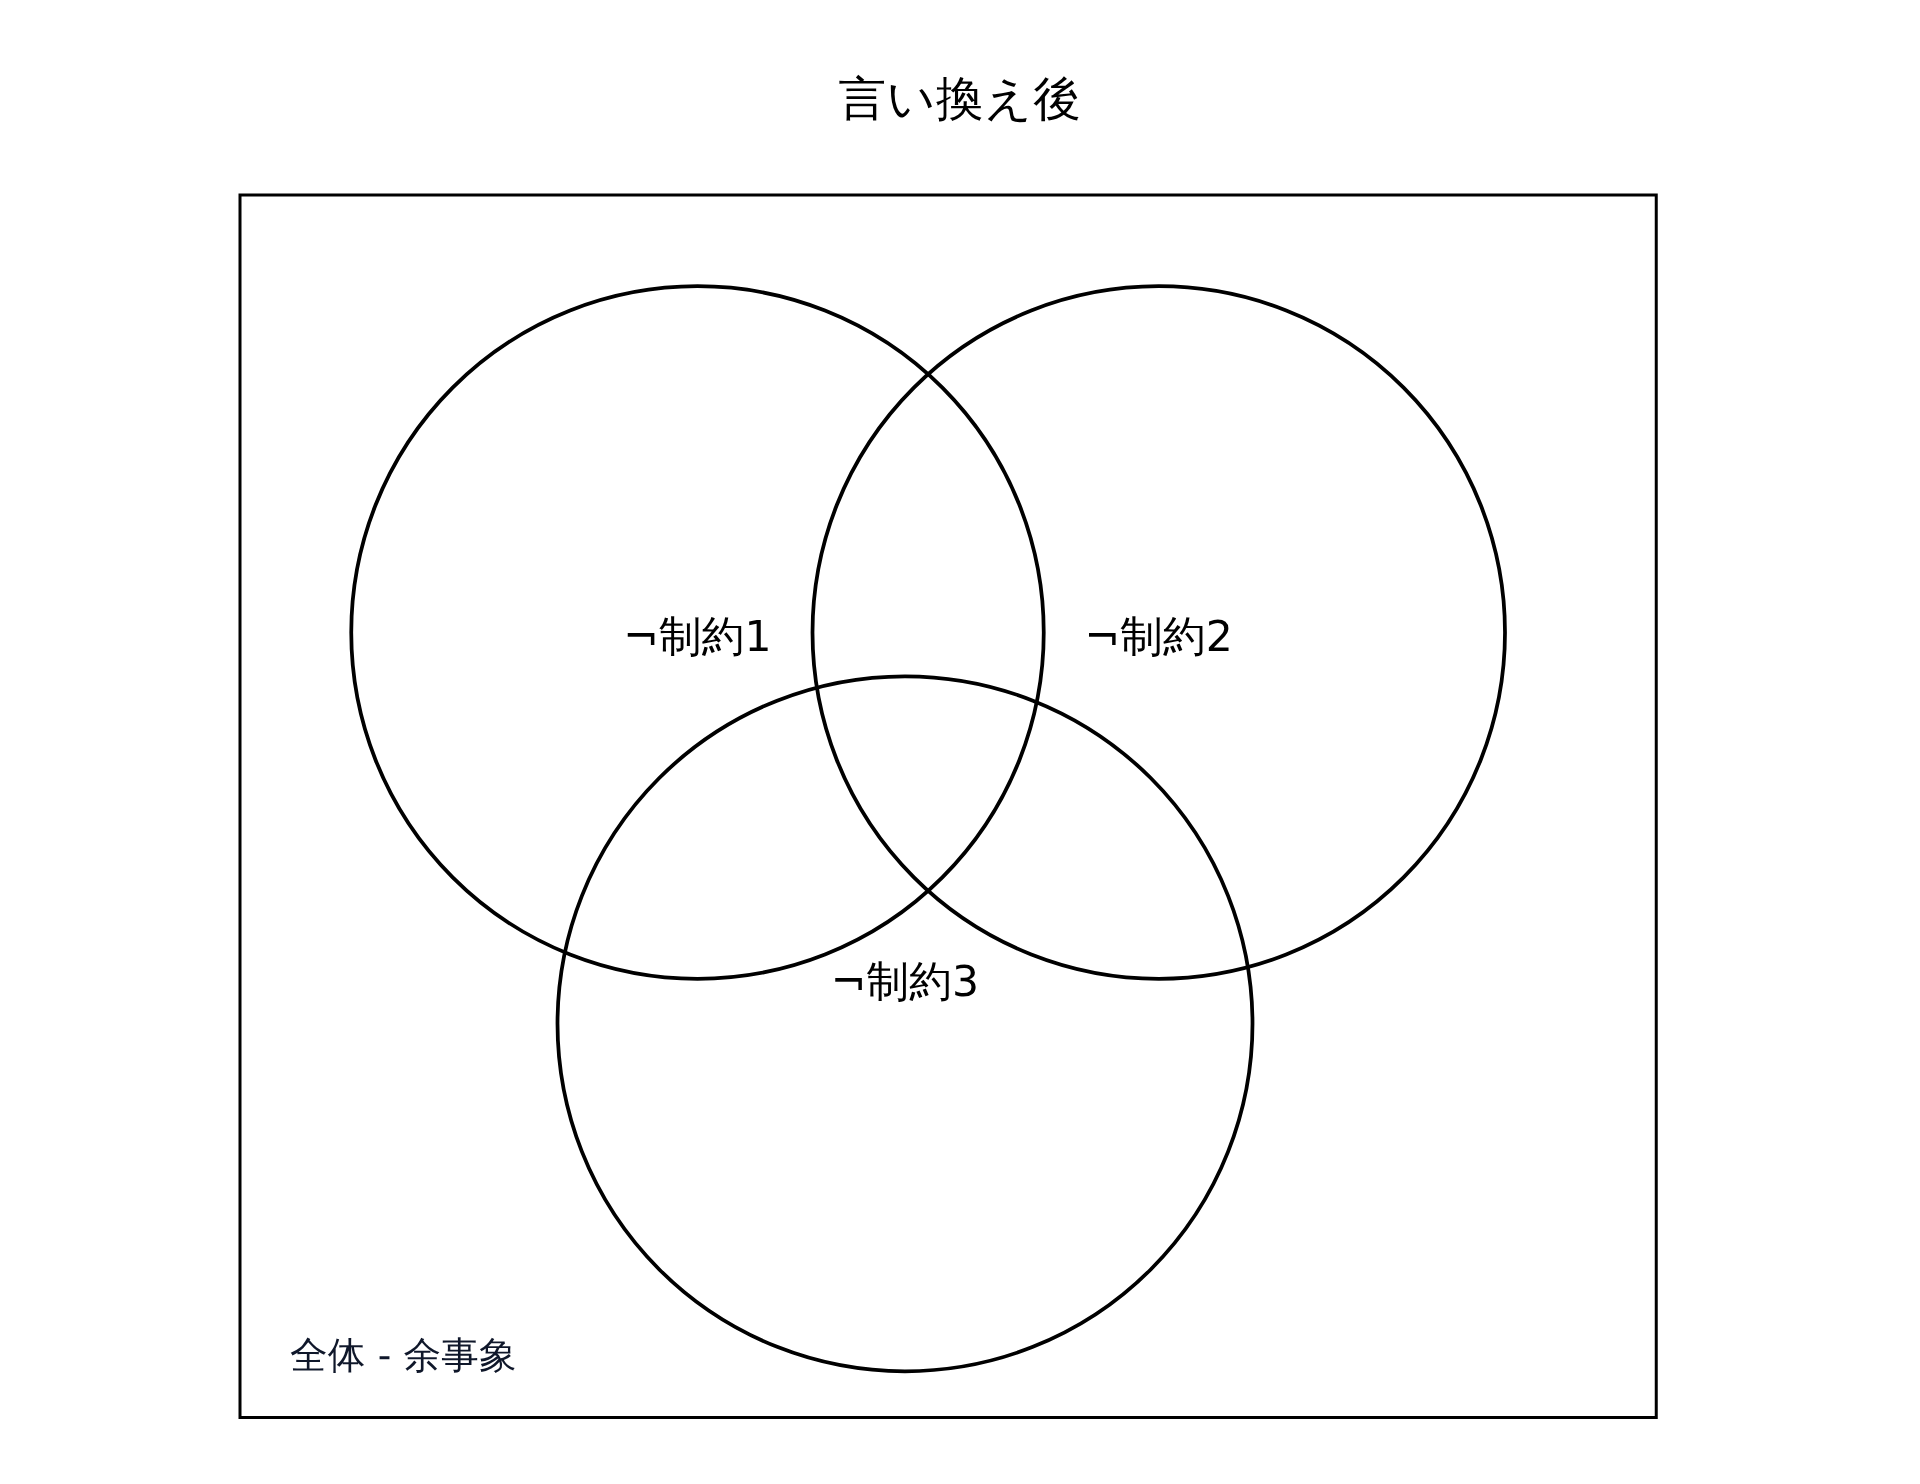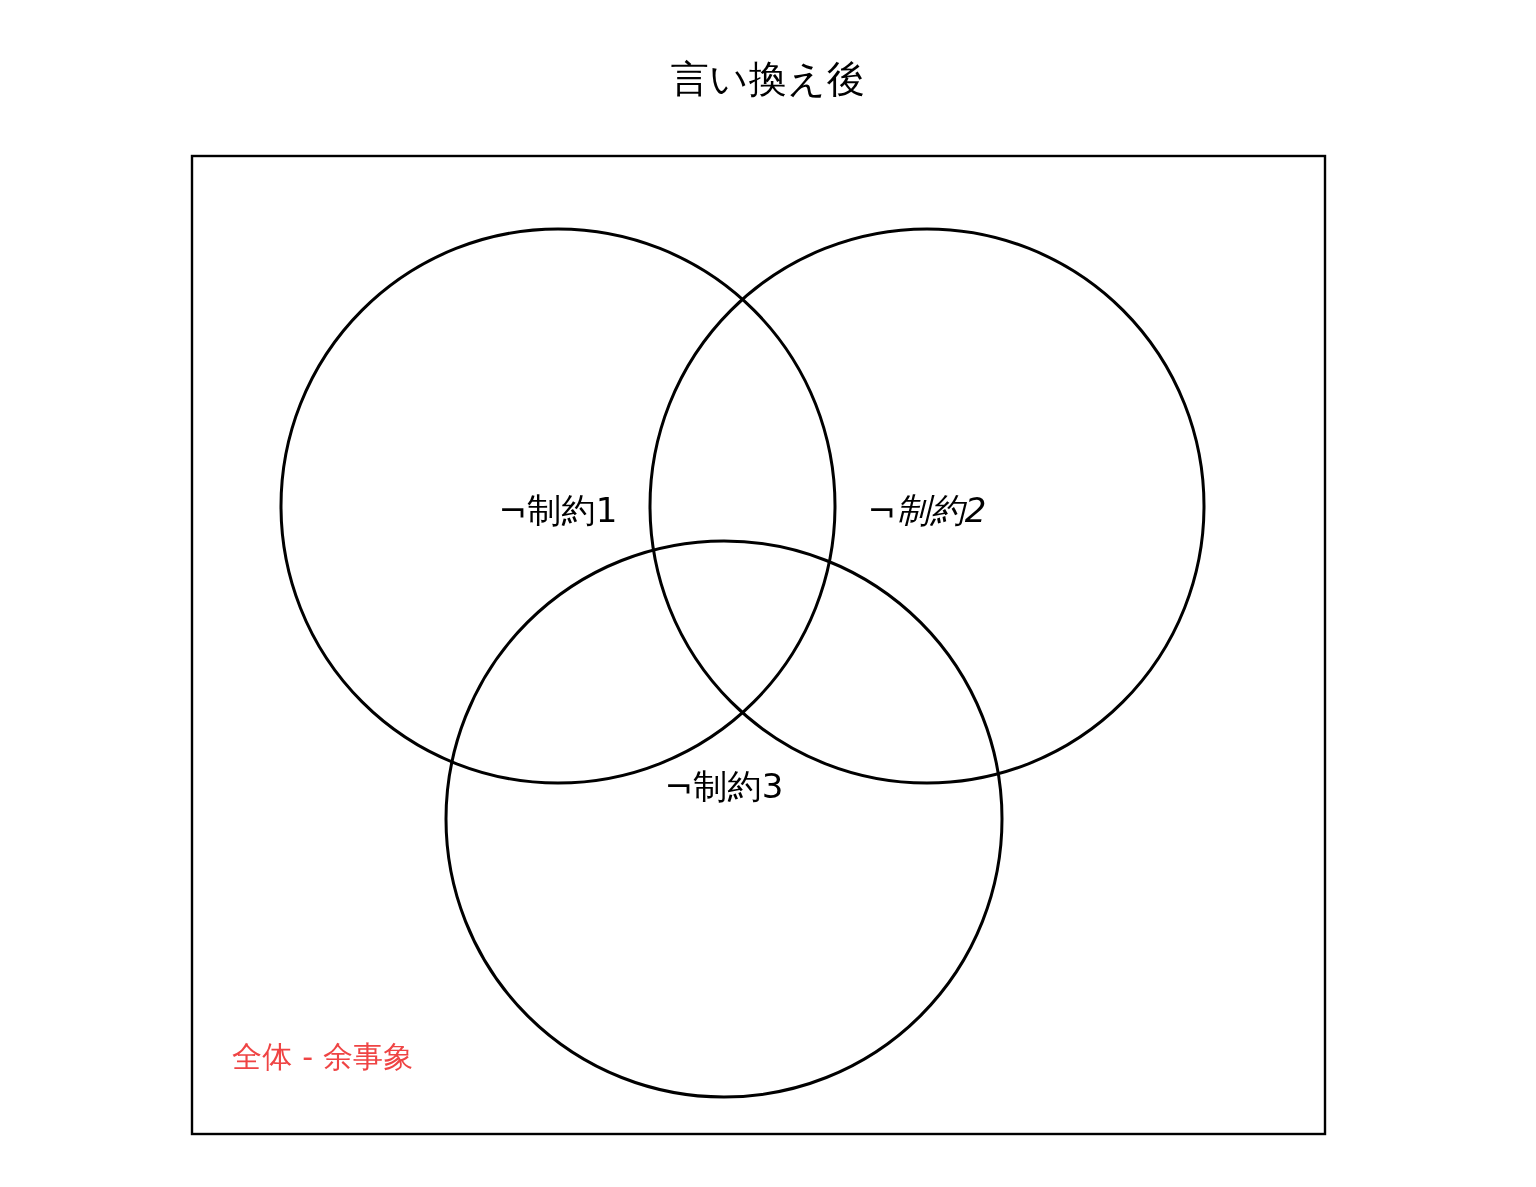--- a/index.html
+++ b/index.html
@@ -54,23 +54,24 @@
     color: #000000;
     white-space: nowrap;
     transform: translate(-50%, -50%);
     letter-spacing: 0.2px;
   }
 
   #label-universe {
     position: absolute;
     font-size: 30px;
     line-height: 1;
-    color: #ef4444;
+    color: #0f172a;
     white-space: nowrap;
     letter-spacing: 0.2px;
+    margin-top: 28px;
   }
 </style>
 </head>
 <body>
 
 <div id="figure" style="background: rgb(255, 255, 255);">
 
   <div id="figure-title">言い換え後</div>
 
   <svg id="venn-svg" viewBox="0 0 1536 1187" xmlns="http://www.w3.org/2000/svg">
@@ -79,19 +80,19 @@
 
     <circle id="circle-1" fill="none" stroke="#000000" stroke-width="3" cx="558" cy="506" r="277"></circle>
 
     <circle id="circle-2" fill="none" stroke="#000000" stroke-width="3" cx="927" cy="506" r="277"></circle>
 
     <circle id="circle-3" fill="none" stroke="#000000" stroke-width="3" cx="724" cy="819" r="278"></circle>
   </svg>
 
   <div class="venn-label" id="label-set-1" style="left: 558px; top: 510px;">¬制約1</div>
 
-  <div class="venn-label" id="label-set-2" style="left: 927px; top: 510px; font-style: italic;">¬制約2</div>
+  <div class="venn-label" id="label-set-2" style="left: 927px; top: 510px;">¬制約2</div>
 
   <div class="venn-label" id="label-set-3" style="left: 724px; top: 786px;">¬制約3</div>
 
   <div id="label-universe" style="left: 232px; top: 1042px;">全体 - 余事象</div>
 
 </div>
 
 </body></html>

